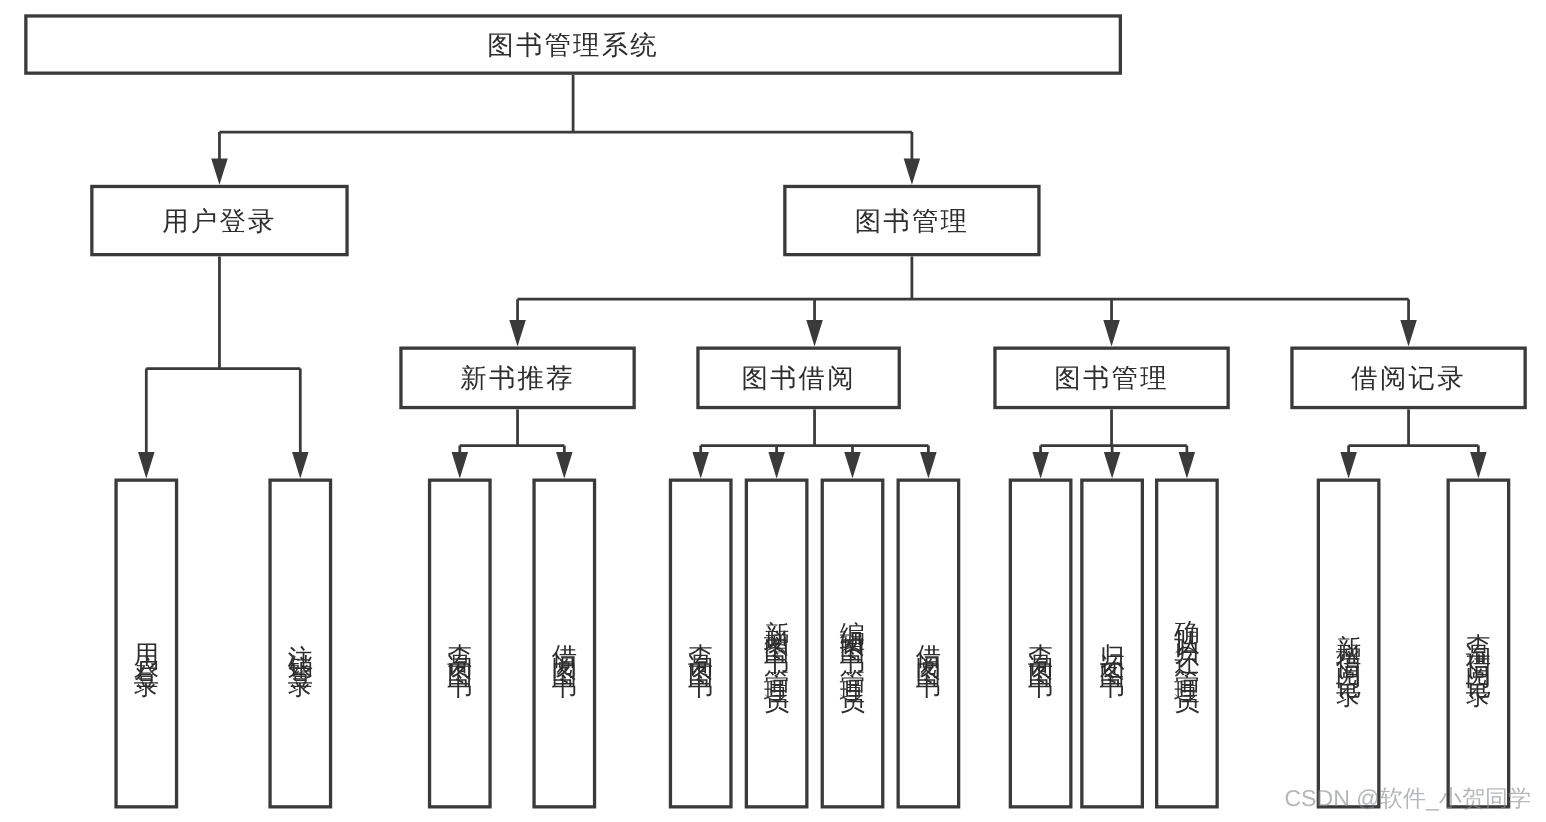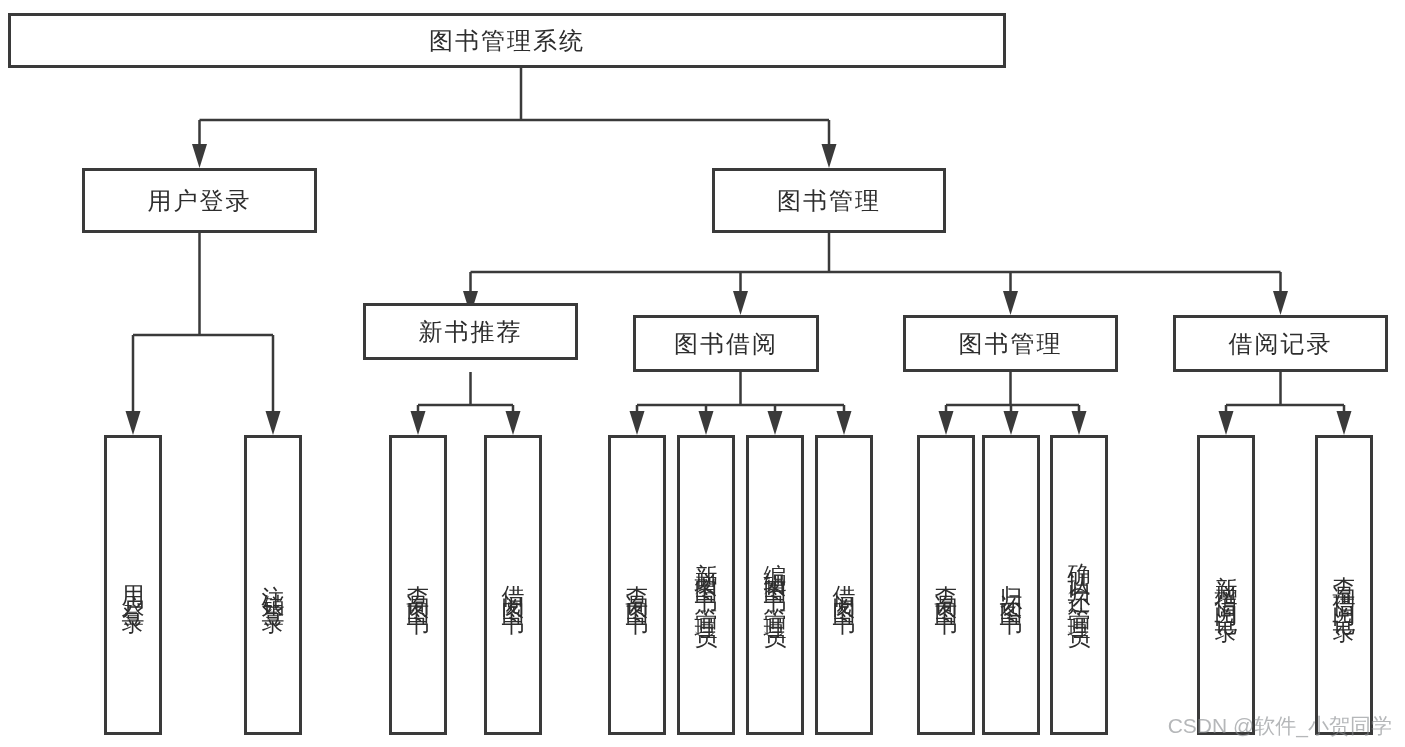--- a/index.html
+++ b/index.html
@@ -79,26 +79,26 @@
       <polygon points="767.5,411 782.5,411 775,435"></polygon>
       <polygon points="836.5,411 851.5,411 844,435"></polygon>
       <polygon points="938.5,411 953.5,411 946,435"></polygon>
       <polygon points="1003.5,411 1018.5,411 1011,435"></polygon>
       <polygon points="1071.5,411 1086.5,411 1079,435"></polygon>
       <polygon points="1218.5,411 1233.5,411 1226,435"></polygon>
       <polygon points="1336.5,411 1351.5,411 1344,435"></polygon>
     </g>
   </svg>
 
-  <div class="box hbox" style="left:8px; top:13px; width:998px; height:55px;">图书管理系统</div>
+  <div class="box hbox" style="left:22px; top:13px; width:998px; height:55px;">图书管理系统</div>
 
   <div class="box hbox" style="left:82px; top:168px; width:235px; height:65px;">用户登录</div>
   <div class="box hbox" style="left:712px; top:168px; width:234px; height:65px;">图书管理</div>
 
-  <div class="box hbox" style="left:363px; top:303px; width:215px; height:57px;">新书推荐</div>
+  <div class="box hbox" style="left:363px; top:315px; width:215px; height:57px;">新书推荐</div>
   <div class="box hbox" style="left:633px; top:315px; width:186px; height:57px;">图书借阅</div>
   <div class="box hbox" style="left:903px; top:315px; width:215px; height:57px;">图书管理</div>
   <div class="box hbox" style="left:1173px; top:315px; width:215px; height:57px;">借阅记录</div>
 
   <div class="box vbox" style="left:104px; top:435px; width:58px; height:300px;">用户登录</div>
   <div class="box vbox" style="left:244px; top:435px; width:58px; height:300px;">注销登录</div>
 
   <div class="box vbox" style="left:389px; top:435px; width:58px; height:300px;">查询图书</div>
   <div class="box vbox" style="left:484px; top:435px; width:58px; height:300px;">借阅图书</div>
 

